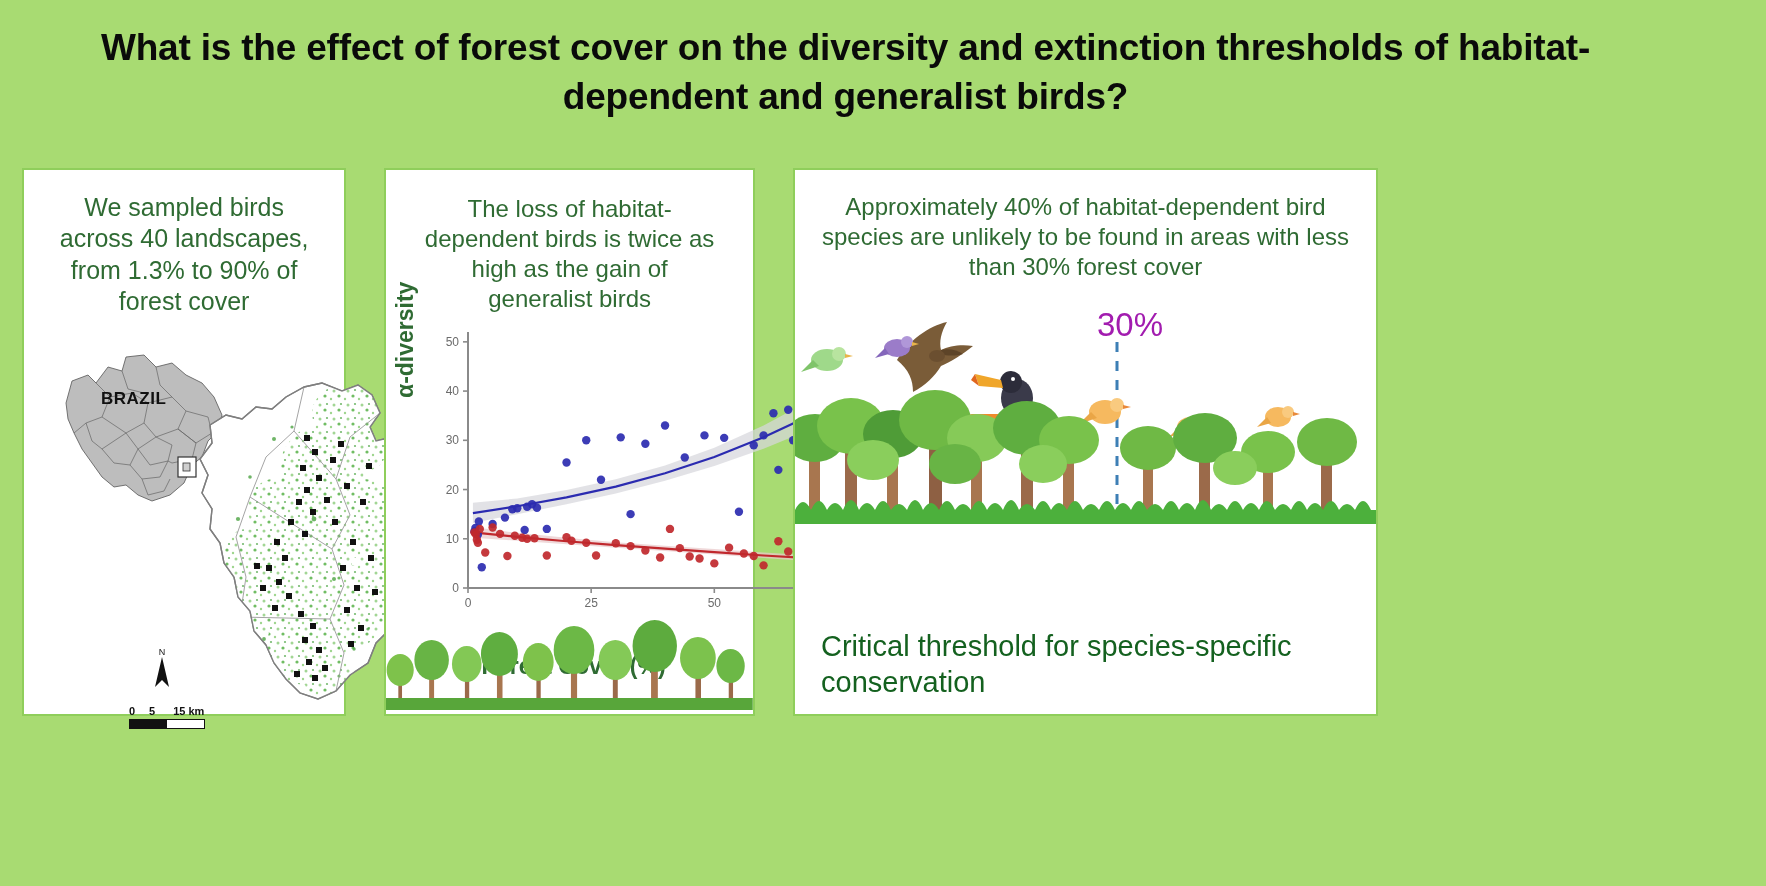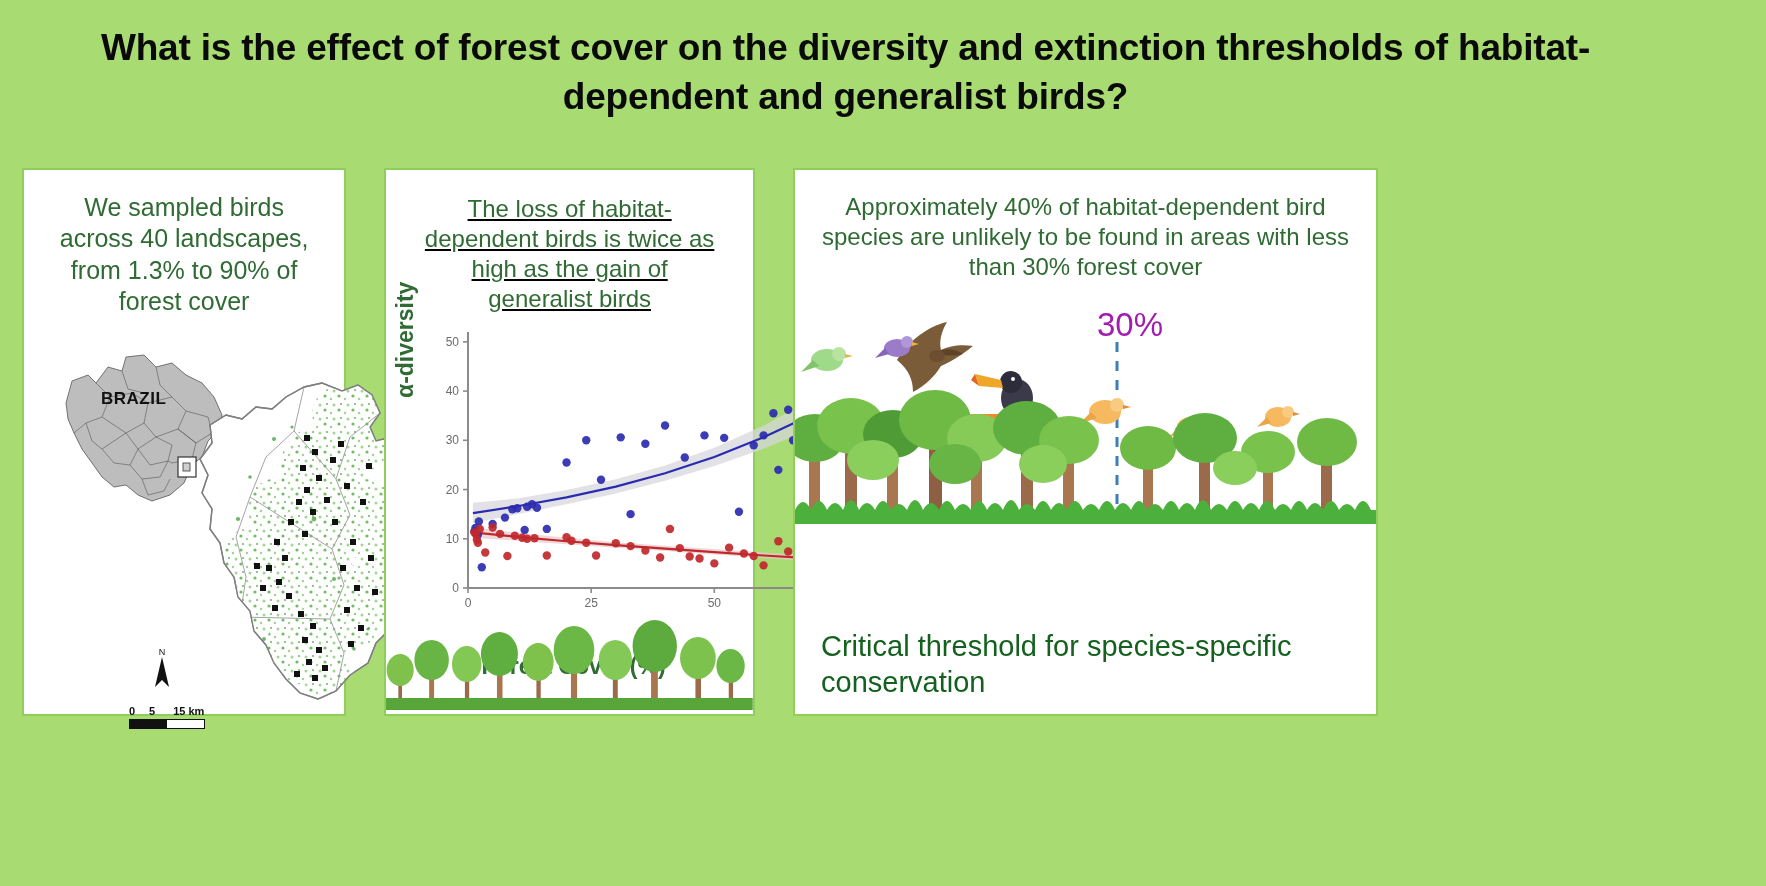--- a/index.html
+++ b/index.html
@@ -35,21 +35,21 @@
     align-items: flex-start;
     gap: 38px;
     padding: 12px 22px;
   }
   .panel {
     background: #ffffff;
     border: 2px solid #8fce5b;
     position: relative;
   }
   .panel-left  { width: 520px; height: 548px; }
-  .panel-mid   { width: 595px; height: 548px; text-decoration: underline; }
+  .panel-mid   { width: 595px; height: 548px; }
   .panel-right { width: 585px; height: 548px; }
 
   .panel-text {
     color: #2f6b33;
     text-align: center;
     line-height: 1.25;
   }
   .panel-left .panel-text  { font-size: 25px; padding: 22px 32px 0 32px; }
   .panel-mid  .panel-text  { font-size: 24px; padding: 24px 36px 0 36px; }
   .panel-right .panel-text { font-size: 24px; padding: 22px 26px 0 26px; }

